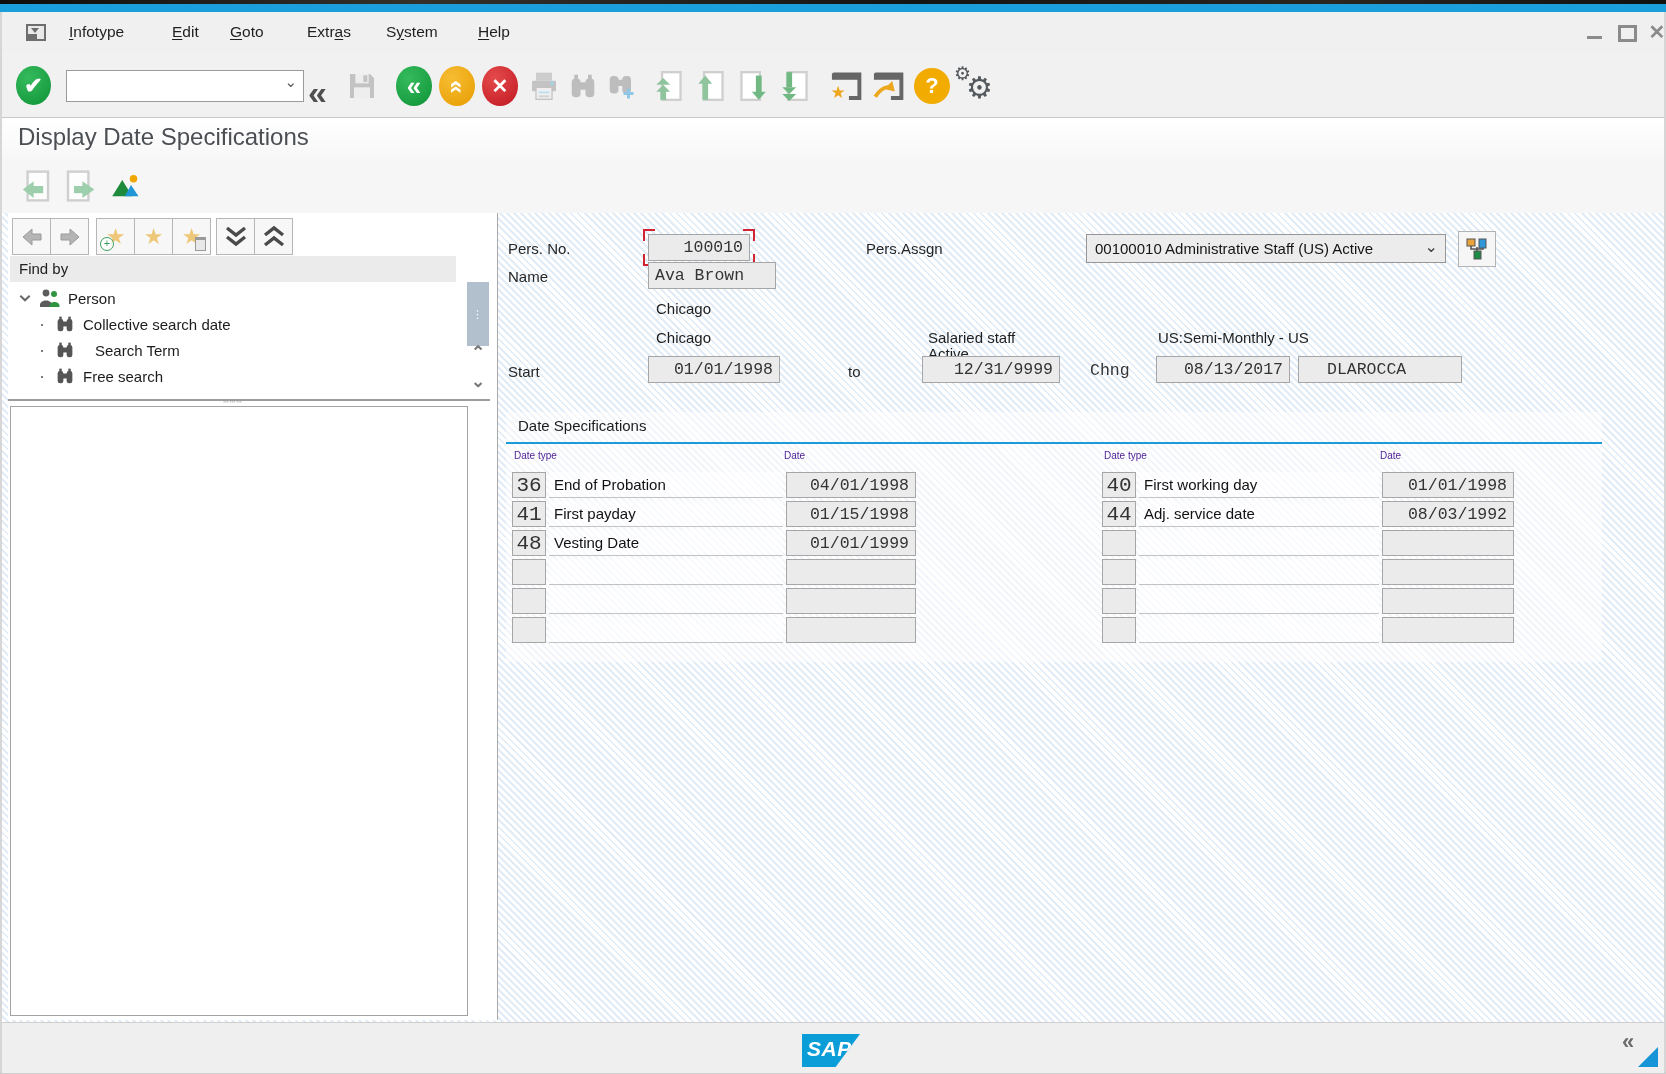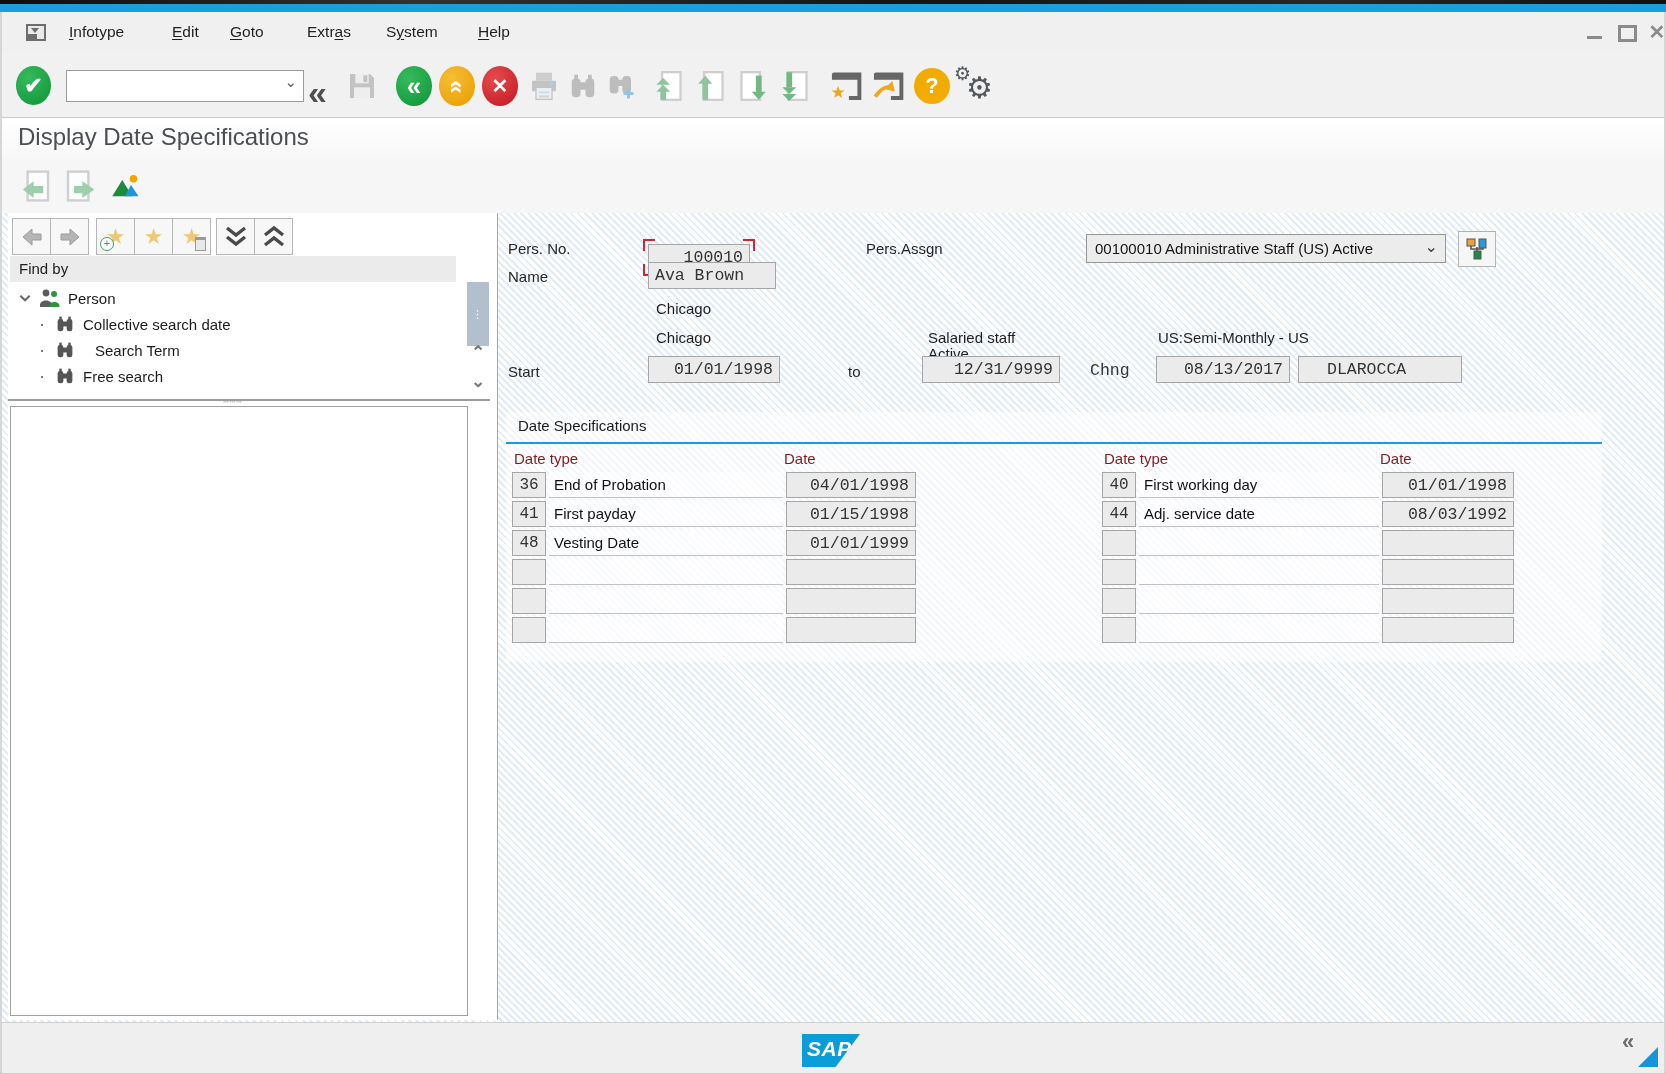--- a/index.html
+++ b/index.html
@@ -57,42 +57,42 @@
   .vthumb{position:absolute;left:459px;top:0px;width:22px;height:64px;background:#b2c0ce;color:#fff;font-size:11px;display:flex;align-items:center;justify-content:center;letter-spacing:1px;}
   .schev{position:absolute;left:461px;width:18px;height:14px;color:#777;font-size:17px;line-height:10px;text-align:center;font-weight:bold;}
   .splitter{position:absolute;left:2px;top:187px;width:446px;height:6px;color:#8d8d8d;font-size:9px;line-height:5px;text-align:center;letter-spacing:1px;}
   .results{position:absolute;left:2px;top:193px;width:456px;height:608px;background:#fff;border:1px solid #a2a2a2;}
   
   .lbl{position:absolute;font-size:15px;color:#262626;}
   .mono{font-family:"Liberation Mono",monospace;}
   .fld{position:absolute;height:27px;background:#ebebeb;border:1px solid #a6a6a6;box-sizing:border-box;
        font-family:"Liberation Mono",monospace;font-size:16.5px;color:#333;display:flex;align-items:center;padding:0 6px;}
   .fld.right{justify-content:flex-end;}
-  .focus-frame{position:absolute;margin-top:10px;}
+  .focus-frame{position:absolute;}
   .fc{position:absolute;width:10px;height:10px;border:2px solid #d32434;}
   .fc.tl{left:-5px;top:-5px;border-right:none;border-bottom:none;}
   .fc.tr{right:-5px;top:-5px;border-left:none;border-bottom:none;}
   .fc.bl{left:-5px;bottom:-5px;border-right:none;border-top:none;}
   .fc.br{right:-5px;bottom:-5px;border-left:none;border-top:none;}
   .combo2{position:absolute;left:1086px;top:234px;width:360px;height:29px;background:#ececec;border:1px solid #979797;box-sizing:border-box;
        font-size:15px;color:#151515;display:flex;align-items:center;padding:0 24px 0 8px;}
   .combo2 .dd{position:absolute;right:7px;top:2px;font-size:16px;color:#444;}
   .sqbtn{position:absolute;width:36px;height:34px;background:#f6f6f6;border:1px solid #b3b3b3;display:flex;align-items:center;justify-content:center;}
   .ptxt{position:absolute;font-size:15px;color:#1e1e1e;}
   
   .groupbox{position:absolute;left:506px;top:412px;width:1096px;height:250px;background:rgba(255,255,255,0.55);}
   .gb-head{position:absolute;left:0;right:0;top:0;height:30px;border-bottom:2px solid #1b9bd7;font-size:15px;line-height:28px;padding-left:12px;color:#1d1d1d;}
   .ds-col{position:absolute;top:38px;}
   .ds-col.left{left:6px;width:404px;}
   .ds-col.right{left:596px;width:412px;}
-  .ds-headrow{height:22px;font-size:15px;color:#7f1d1d;position:relative;}
+  .ds-headrow{height:22px;font-size:10px;color:#4c1d95;position:relative;}
   .ds-headrow .h2{position:absolute;top:0;}
   .ds-row{display:flex;height:26px;margin-bottom:3px;}
   .ds-code{width:34px;background:#ebebeb;border:1px solid #a6a6a6;box-sizing:border-box;
-       font-family:"Liberation Mono",monospace;font-size:16px;color:#333;display:flex;align-items:center;justify-content:center;}
+       font-family:"Liberation Mono",monospace;font-size:21px;color:#333;display:flex;align-items:center;justify-content:center;}
   .ds-label{flex:1;margin:0 3px;border-bottom:1px solid #c2c2c2;font-size:15px;color:#111;display:flex;align-items:center;padding-left:5px;background:rgba(255,255,255,0.45);}
   .ds-date{background:#ebebeb;border:1px solid #a6a6a6;box-sizing:border-box;
        font-family:"Liberation Mono",monospace;font-size:16.5px;color:#333;display:flex;align-items:center;justify-content:flex-end;padding:0 6px;}
   .ds-col.left .ds-date{width:130px;}
   .ds-col.right .ds-date{width:132px;}
   
   .statusbar{position:absolute;left:2px;right:2px;top:1022px;height:50px;background:#efefef;border-top:1px solid #cfcfcf;}
   .saplogo{position:absolute;left:800px;top:11px;width:58px;height:33px;background:#0b9dd8;
        clip-path:polygon(0 0,100% 0,58% 100%,0 100%);color:#fff;font-weight:bold;font-style:italic;
        font-size:21px;padding:3px 0 0 5px;box-sizing:border-box;letter-spacing:0.5px;}

